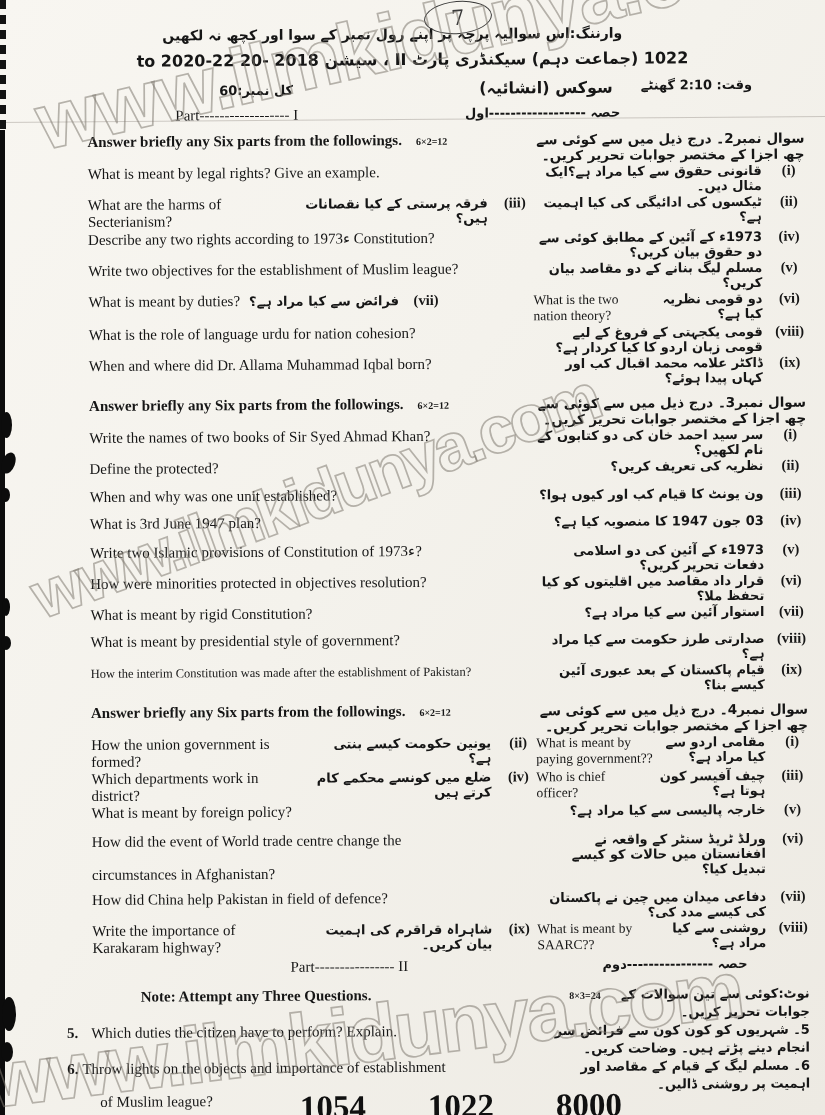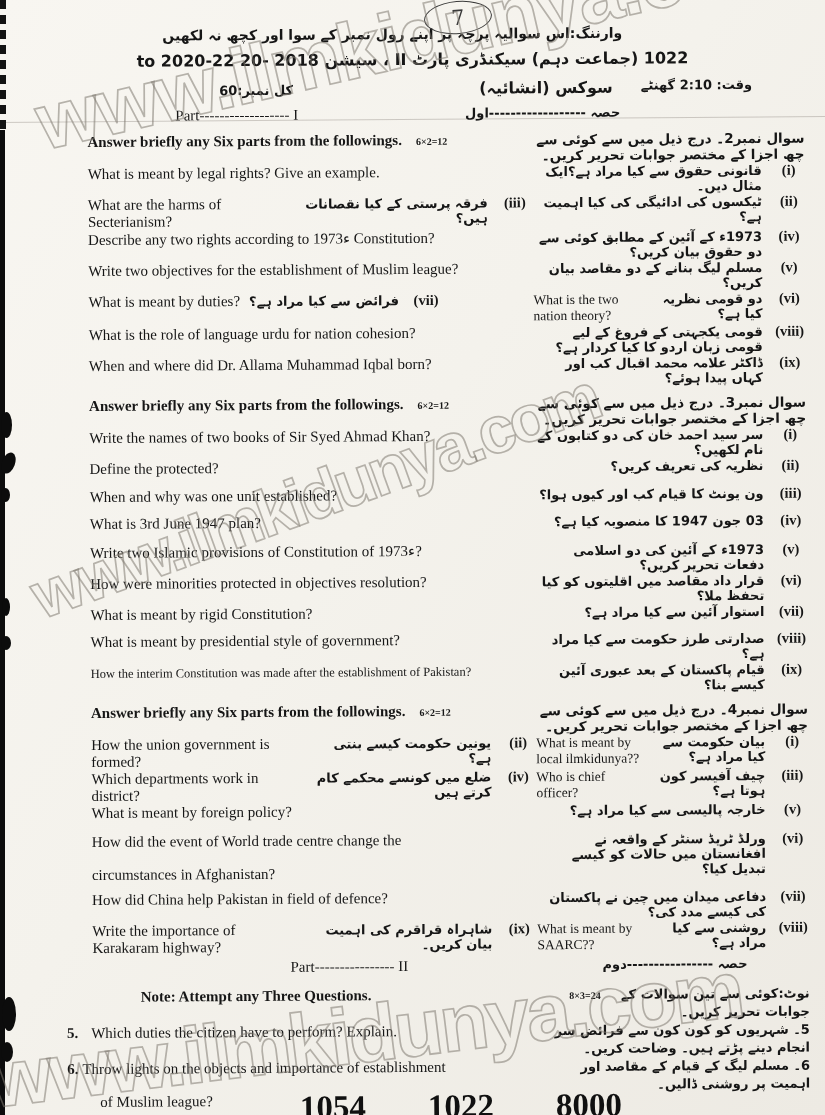--- a/index.html
+++ b/index.html
@@ -289,22 +289,22 @@
       </div>
     </div>
 
     <div class="qrow">
       <div class="lcell">
           <span class="en">How the union government is formed?</span>
           <span class="ur" dir="rtl">یونین حکومت کیسے بنتی ہے؟</span>
           <span class="rnum">(ii)</span>
         </div>
       <div class="rcell">
-          <span class="mid-en">What is meant by local ilmkidunya??</span>
-          <span class="ur" dir="rtl">بیان حکومت سے کیا مراد ہے؟</span>
+          <span class="mid-en">What is meant by paying government??</span>
+          <span class="ur" dir="rtl">مقامی اردو سے کیا مراد ہے؟</span>
           <span class="rnum">(i)</span>
         </div>
     </div>
     <div class="qrow">
       <div class="lcell">
           <span class="en">Which departments work in district?</span>
           <span class="ur" dir="rtl">ضلع میں کونسے محکمے کام کرتے ہیں</span>
           <span class="rnum">(iv)</span>
         </div>
       <div class="rcell">

